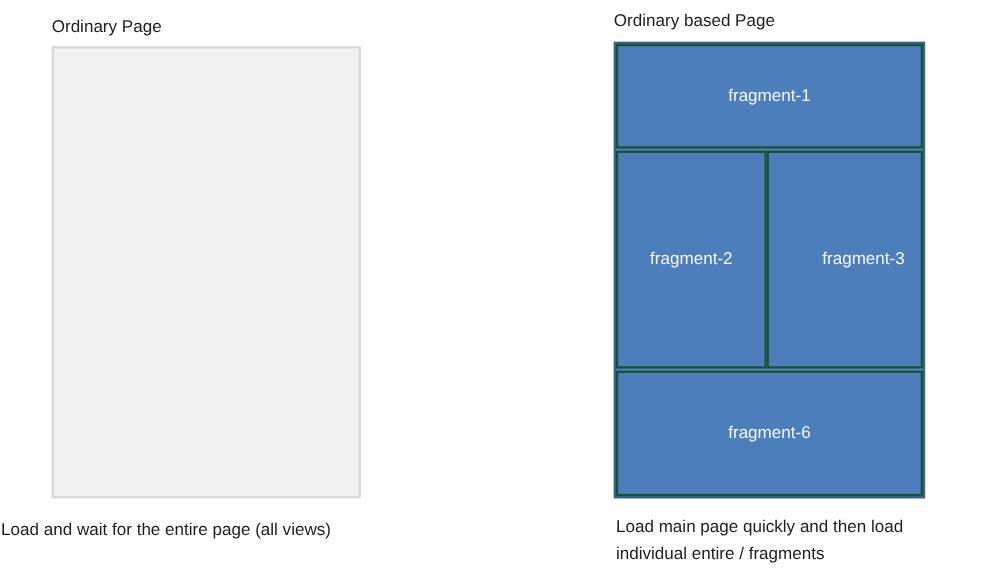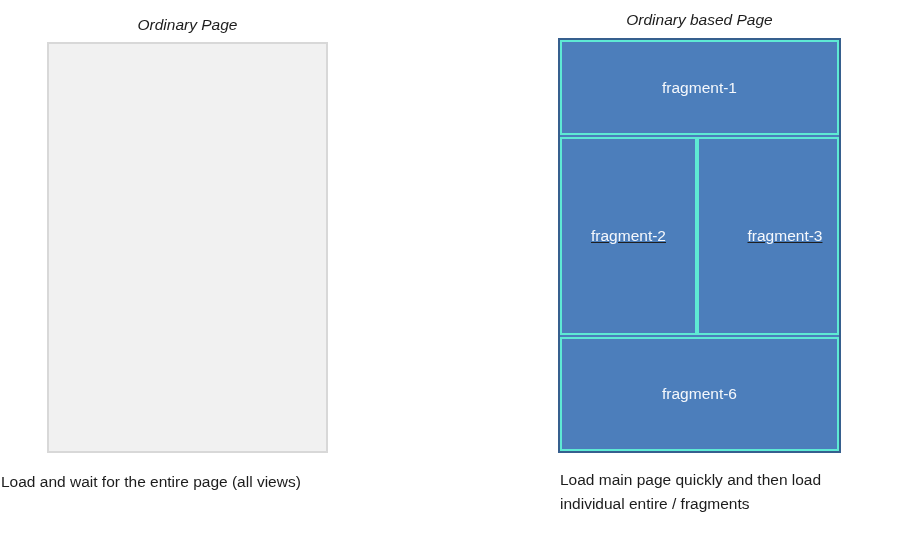--- a/index.html
+++ b/index.html
@@ -5,25 +5,23 @@
   * { margin: 0; padding: 0; box-sizing: border-box; }
   html, body { width: 904px; height: 533px; background: #ffffff; overflow: hidden; }
   body {
     position: relative;
     font-family: "Liberation Sans", sans-serif;
     color: #1f1f1f;
   }
 
   .panel-title {
     position: absolute;
-    text-align: center;
     font-size: 15.5px;
     color: #1c1c1c;
     white-space: nowrap;
-    font-style: italic;
   }
   .title-left  { left: 47px;  top: 16px; width: 281px; }
   .title-right { left: 558px; top: 11px; width: 283px; }
 
   
   .ordinary-page {
     position: absolute;
     left: 47px; top: 42px;
     width: 281px; height: 411px;
     background: #f1f1f1;
@@ -36,30 +34,30 @@
     left: 558px; top: 38px;
     width: 283px; height: 415px;
     background: #4c7ebb;
     border: 2px solid #365f8e;
     display: flex;
     flex-direction: column;
     gap: 2px;
   }
   .fragment {
     background: #4c7ebb;
-    border: 2px solid #5eead4;
+    border: 2px solid #14532d;
     color: #f5f8fc;
     font-size: 15.5px;
     display: flex;
     align-items: center;
     justify-content: center;
     text-align: center;
   }
   .fragment-1 { height: 95px; flex: 0 0 auto; }
-  .middle-row { flex: 1 1 auto; display: flex; gap: 0; min-height: 0; text-decoration: underline; }
+  .middle-row { flex: 1 1 auto; display: flex; gap: 0; min-height: 0; }
   .fragment-2 { width: 137px; flex: 0 0 auto; }
   .fragment-3 { flex: 1 1 auto; padding-left: 34px; }
   .fragment-4 { height: 114px; flex: 0 0 auto; }
 
   .caption {
     position: absolute;
     font-size: 15.5px;
     color: #1c1c1c;
     line-height: 24px;
     white-space: nowrap;

